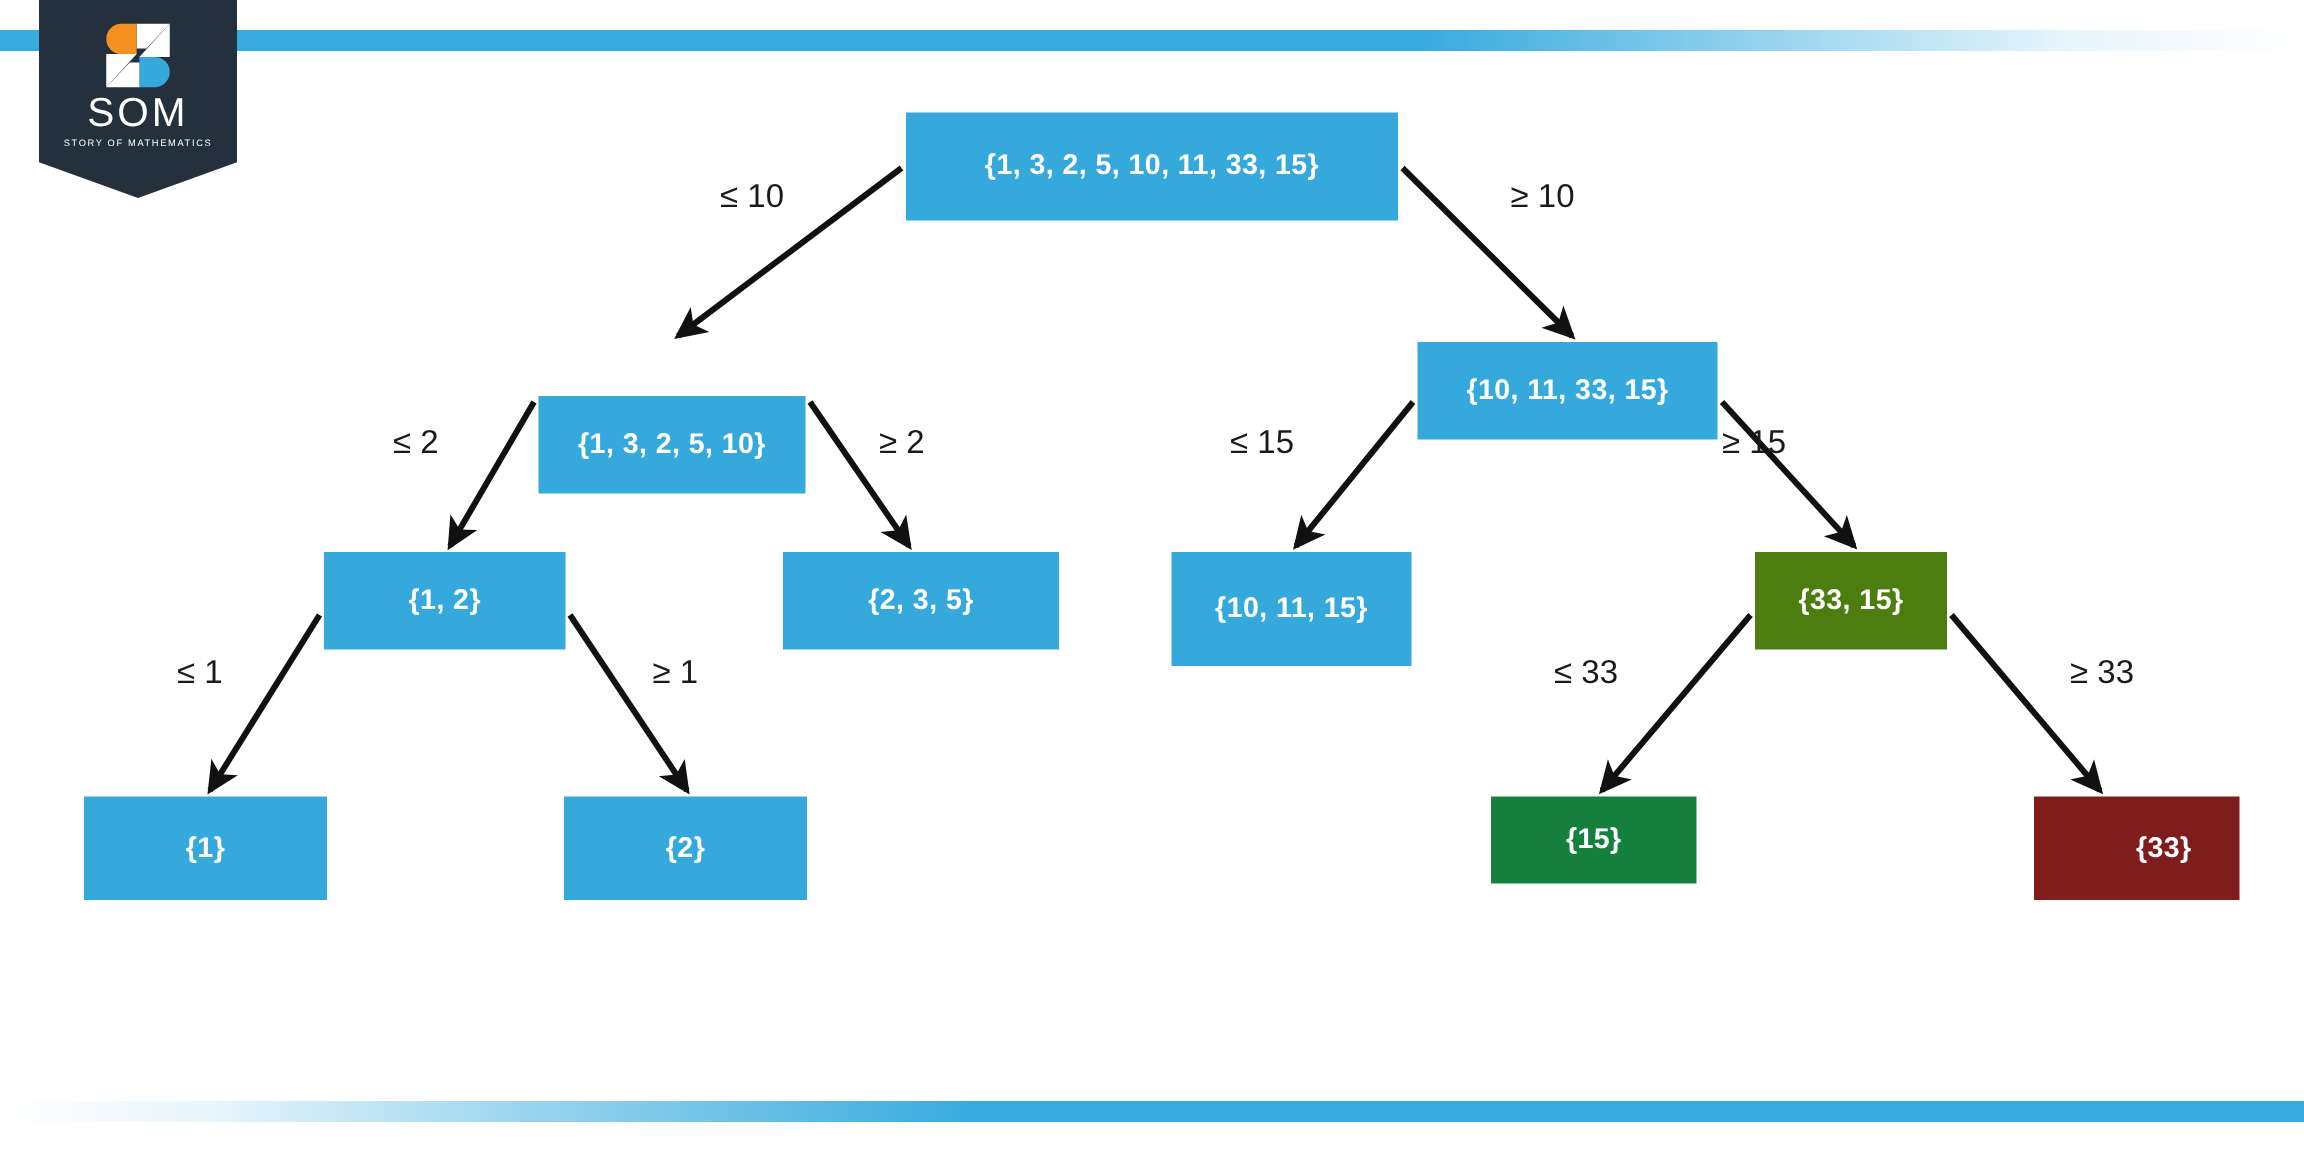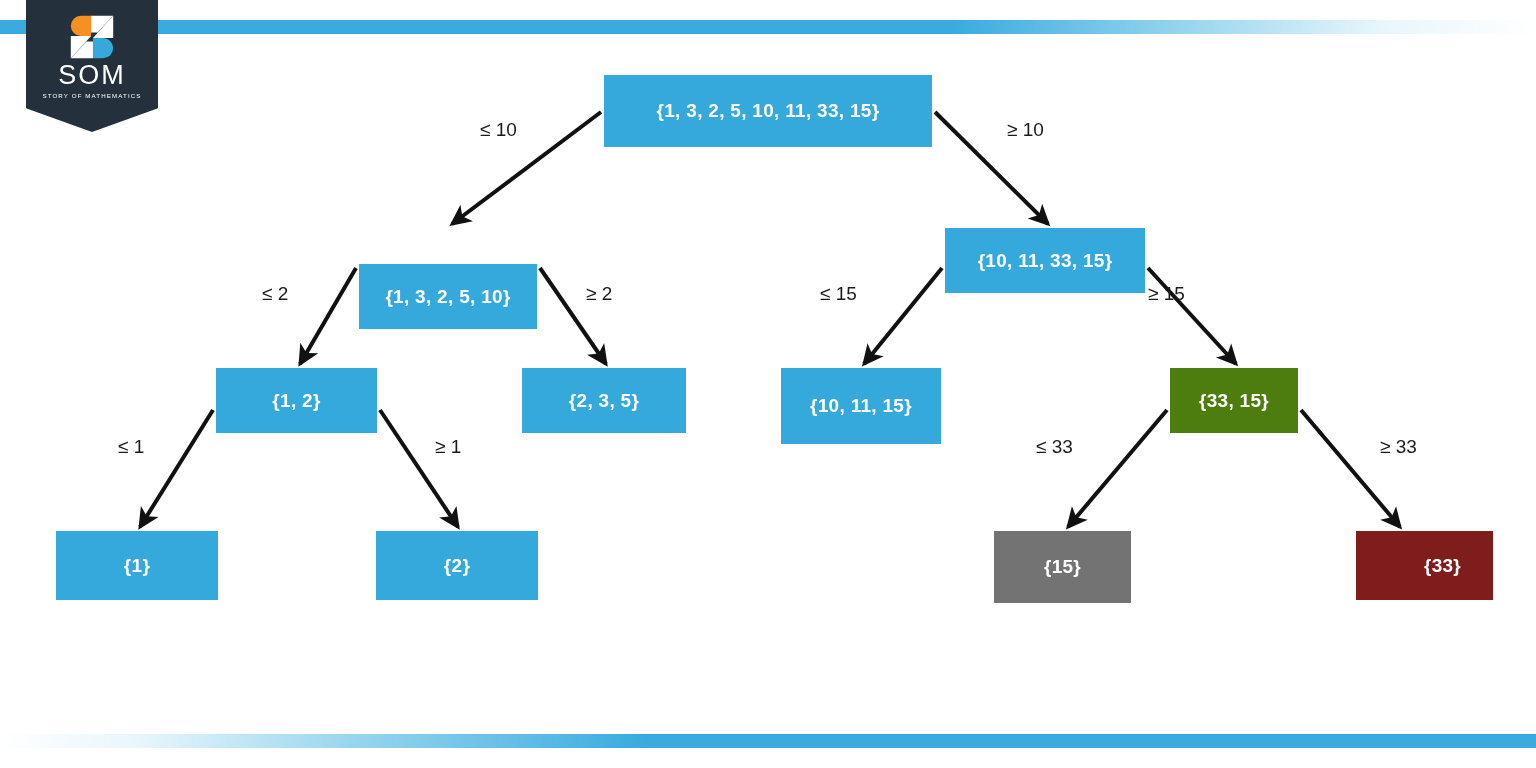--- a/index.html
+++ b/index.html
@@ -89,21 +89,21 @@
     justify-content: center;
     box-sizing: border-box;
     letter-spacing: 0.3px;
     white-space: nowrap;
   }
 
   
   .edge-label {
     position: absolute;
     color: #1a1a1a;
-    font-size: 19px;
+    font-size: 22px;
     line-height: 1;
     white-space: nowrap;
   }
 
   
   #edges {
     position: absolute;
     left: 0;
     top: 0;
     width: 1536px;
@@ -150,26 +150,26 @@
         <line x1="1167" y1="410" x2="1068" y2="527" stroke="#111111" stroke-width="4" marker-end="url(#arrowhead)"></line>
         <line x1="1301" y1="410" x2="1400" y2="527" stroke="#111111" stroke-width="4" marker-end="url(#arrowhead)"></line>
       </g>
   </svg>
 
   <div id="nodes-layer">
       <div class="node" style="left: 604px; top: 75px; width: 328px; height: 72px; background: rgb(54, 169, 220); color: rgb(255, 255, 255);">{1, 3, 2, 5, 10, 11, 33, 15}</div>
       <div class="node" style="left: 359px; top: 228px; width: 178px; height: 65px; background: rgb(54, 169, 220); color: rgb(255, 255, 255); margin-top: 36px;">{1, 3, 2, 5, 10}</div>
       <div class="node" style="left: 945px; top: 228px; width: 200px; height: 65px; background: rgb(54, 169, 220); color: rgb(255, 255, 255);">{10, 11, 33, 15}</div>
       <div class="node" style="left: 216px; top: 368px; width: 161px; height: 65px; background: rgb(54, 169, 220); color: rgb(255, 255, 255);">{1, 2}</div>
-      <div class="node" style="left: 522px; top: 368px; width: 164px; height: 65px; background: rgb(54, 169, 220); color: rgb(255, 255, 255);">{2, 3, 5}</div>
+      <div class="node" style="left: 522px; top: 368px; width: 184px; height: 65px; background: rgb(54, 169, 220); color: rgb(255, 255, 255);">{2, 3, 5}</div>
       <div class="node" style="left: 781px; top: 368px; width: 160px; height: 76px; background: rgb(54, 169, 220); color: rgb(255, 255, 255);">{10, 11, 15}</div>
       <div class="node" style="left: 1170px; top: 368px; width: 128px; height: 65px; background: #4d7c0f; color: rgb(255, 255, 255);">{33, 15}</div>
       <div class="node" style="left: 56px; top: 531px; width: 162px; height: 69px; background: rgb(54, 169, 220); color: rgb(255, 255, 255);">{1}</div>
       <div class="node" style="left: 376px; top: 531px; width: 162px; height: 69px; background: rgb(54, 169, 220); color: rgb(255, 255, 255);">{2}</div>
-      <div class="node" style="left: 994px; top: 531px; width: 137px; height: 72px; background: #737373; color: rgb(255, 255, 255);">{15}</div>
+      <div class="node" style="left: 994px; top: 531px; width: 137px; height: 58px; background: #15803d; color: rgb(255, 255, 255);">{15}</div>
       <div class="node" style="left: 1356px; top: 531px; width: 137px; height: 69px; background: #7f1d1d; color: rgb(255, 255, 255); padding-left: 36px;">{33}</div>
     </div>
   <div id="labels-layer">
       <div class="edge-label" style="left: 480px; top: 120px; color: rgb(26, 26, 26);">≤ 10</div>
       <div class="edge-label" style="left: 1007px; top: 120px; color: rgb(26, 26, 26);">≥ 10</div>
       <div class="edge-label" style="left: 262px; top: 284px; color: rgb(26, 26, 26);">≤ 2</div>
       <div class="edge-label" style="left: 586px; top: 284px; color: rgb(26, 26, 26);">≥ 2</div>
       <div class="edge-label" style="left: 820px; top: 284px; color: rgb(26, 26, 26);">≤ 15</div>
       <div class="edge-label" style="left: 1148px; top: 284px; color: rgb(26, 26, 26);">≥ 15</div>
       <div class="edge-label" style="left: 118px; top: 437px; color: rgb(26, 26, 26);">≤ 1</div>

